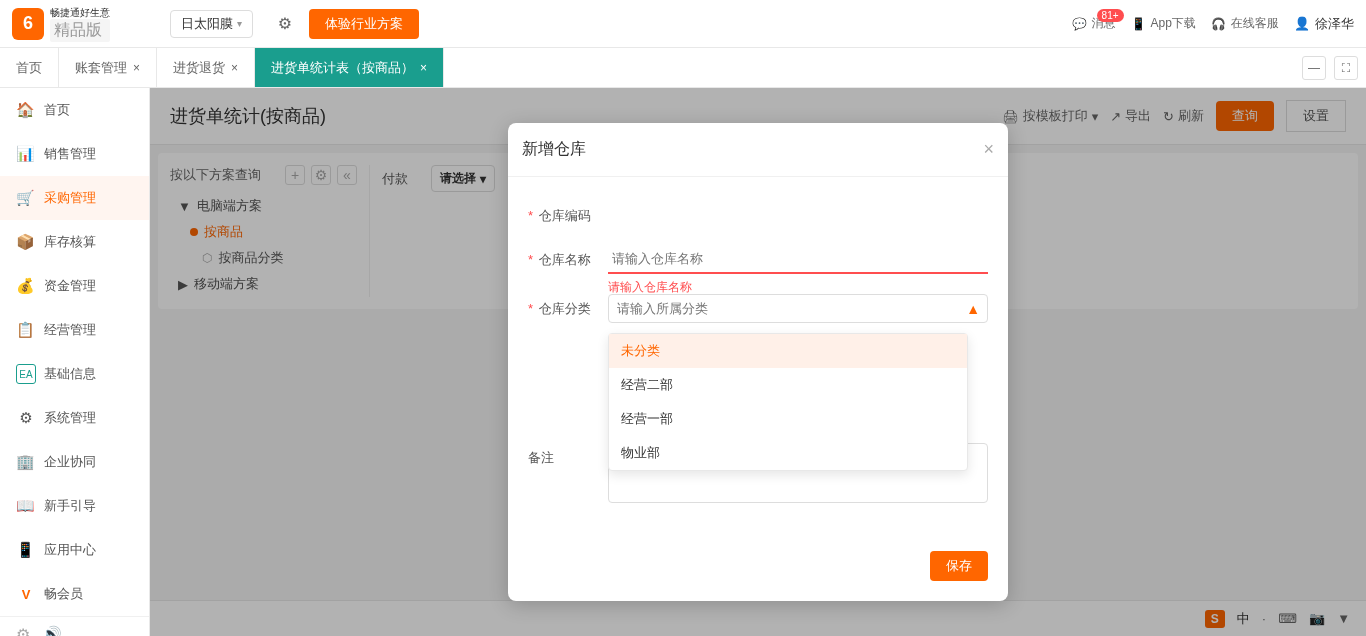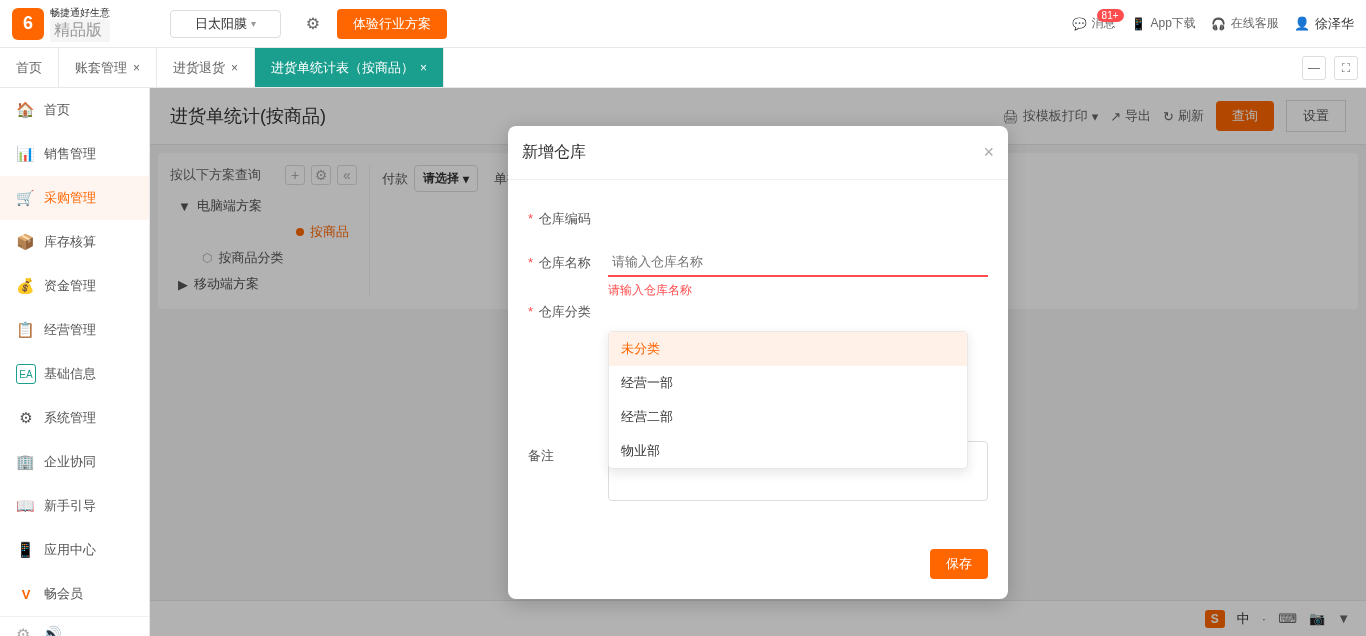--- a/index.html
+++ b/index.html
@@ -4,21 +4,21 @@
   <style>
     * { box-sizing: border-box; margin: 0; padding: 0; }
     body { font-family: 'Microsoft YaHei', Arial, sans-serif; font-size: 13px; background: #f0f0f0; width: 1366px; height: 636px; overflow: hidden; }
 
     
     .topbar { height: 48px; background: #fff; display: flex; align-items: center; padding: 0 12px; border-bottom: 1px solid #e8e8e8; gap: 8px; }
     .logo-area { display: flex; align-items: center; gap: 6px; width: 150px; }
     .logo-icon { width: 32px; height: 32px; background: #ff6600; border-radius: 6px; display: flex; align-items: center; justify-content: center; color: #fff; font-weight: bold; font-size: 18px; }
     .logo-text { font-size: 10px; color: #333; line-height: 1.3; }
     .logo-sub { font-size: 16px; color: #999; background: #f5f5f5; padding: 1px 4px; border-radius: 2px; }
-    .store-selector { display: flex; align-items: center; gap: 4px; border: 1px solid #ddd; border-radius: 4px; padding: 4px 24px; cursor: pointer; color: #333; font-size: 13px; }
+    .store-selector { display: flex; align-items: center; gap: 4px; border: 1px solid #ddd; border-radius: 4px; padding: 4px 10px; cursor: pointer; color: #333; font-size: 13px; }
     .store-selector .arrow { color: #999; font-size: 10px; }
     .topbar-middle { display: flex; align-items: center; gap: 8px; margin-left: 8px; }
     .gear-btn { width: 32px; height: 32px; display: flex; align-items: center; justify-content: center; cursor: pointer; color: #666; font-size: 16px; }
     .trial-btn { background: #ff6600; color: #fff; border: none; border-radius: 4px; padding: 6px 16px; cursor: pointer; font-size: 13px; }
     .topbar-right { display: flex; align-items: center; gap: 16px; margin-left: auto; }
     .topbar-icon-item { display: flex; align-items: center; gap: 4px; cursor: pointer; color: #666; font-size: 12px; position: relative; }
     .badge { background: #ff4d4f; color: #fff; border-radius: 10px; font-size: 10px; padding: 1px 5px; position: absolute; top: -6px; right: -8px; }
     .user-area { display: flex; align-items: center; gap: 4px; cursor: pointer; color: #333; }
 
     
@@ -46,21 +46,21 @@
     .action-btn { display: flex; align-items: center; gap: 4px; color: #666; cursor: pointer; font-size: 13px; }
     .action-btn-primary { background: #ff6600; color: #fff; border: none; border-radius: 4px; padding: 6px 16px; cursor: pointer; font-size: 13px; }
 
     
     .filter-area { background: #fff; margin: 8px; border-radius: 4px; padding: 12px; display: flex; gap: 12px; }
     .filter-left { width: 200px; border-right: 1px solid #f0f0f0; padding-right: 12px; }
     .filter-title { font-size: 13px; color: #666; margin-bottom: 8px; display: flex; align-items: center; justify-content: space-between; }
     .filter-title-actions { display: flex; gap: 6px; }
     .filter-icon-btn { width: 20px; height: 20px; display: flex; align-items: center; justify-content: center; cursor: pointer; color: #aaa; font-size: 14px; border: 1px solid #ddd; border-radius: 3px; }
     .scheme-item { display: flex; align-items: center; gap: 6px; padding: 4px 8px; cursor: pointer; color: #555; font-size: 13px; }
-    .scheme-item.active { color: #ff6600; justify-content: flex-end; }
+    .scheme-item.active { color: #ff6600; }
     .scheme-sub { padding-left: 20px; }
     .scheme-dot { width: 8px; height: 8px; background: #ff6600; border-radius: 50%; display: inline-block; }
     .filter-right { flex: 1; }
     .query-select { border: 1px solid #ddd; border-radius: 4px; padding: 4px 8px; color: #333; cursor: pointer; font-size: 12px; display: flex; align-items: center; gap: 4px; font-weight: bold; }
 
     
     .overlay { position: absolute; top: 0; left: 0; right: 0; bottom: 0; background: rgba(0,0,0,0.3); z-index: 100; display: flex; align-items: center; justify-content: center; }
 
     
     .modal { background: #fff; border-radius: 8px; width: 500px; box-shadow: 0 4px 20px rgba(0,0,0,0.2); position: relative; z-index: 101; }
@@ -266,21 +266,21 @@
             <span>按商品分类</span>
           </div>
           <div class="scheme-item">
             <span>▶</span>
             <span>移动端方案</span>
           </div>
         </div>
 
         <div class="filter-right">
           <div style="display:flex; gap:16px; flex-wrap:wrap;">
-            <div style="display:flex;align-items:center;gap:6px;">
+            <div style="display:flex;align-items:center;gap:23px;">
               <span style="color:#555;font-size:13px;">付款</span>
               <div class="query-select">
                 <span>请选择</span>
                 <span>▾</span>
               </div>
             </div>
             <div style="display:flex;align-items:center;gap:6px;">
               <span style="color:#555;font-size:13px;">单据状态</span>
               <div class="query-select">
                 <span>请选择</span>
@@ -328,26 +328,30 @@
               </div>
             </div>
             <div class="form-error">请输入仓库名称</div>
           </div>
 
           <div class="form-item">
             <div class="form-label">
               <span class="required-star">*</span>
               <span>仓库分类</span>
             </div>
+            <div class="dropdown-wrap">
+              <input class="dropdown-input" type="text" placeholder="请输入所属分类" style="">
+              <span class="dropdown-arrow">▲</span>
+            </div>
           </div>
 
           <div class="dropdown-list" style="position:absolute; left:calc(80px + 20px); width:calc(500px - 80px - 60px); top:auto; margin-top: -10px;">
             <div class="dropdown-option selected">未分类</div>
+            <div class="dropdown-option">经营二部</div>
             <div class="dropdown-option">经营一部</div>
-            <div class="dropdown-option">经营二部</div>
             <div class="dropdown-option">物业部</div>
           </div>
 
           <div class="form-item" style="margin-top:120px;">
             <div class="form-label">备注</div>
             <textarea class="textarea-input" style=""></textarea>
           </div>
         </div>
         <div class="modal-footer">
           <button class="action-btn-primary">保存</button>

